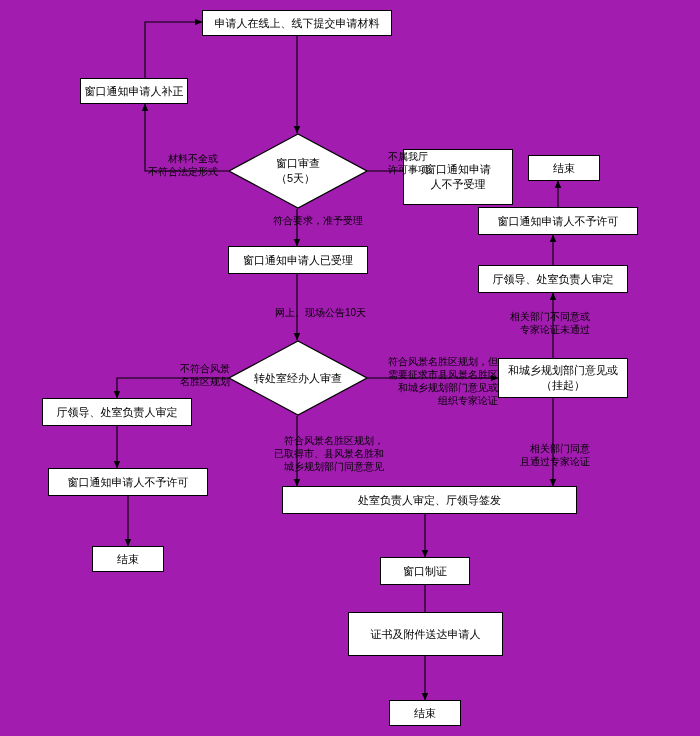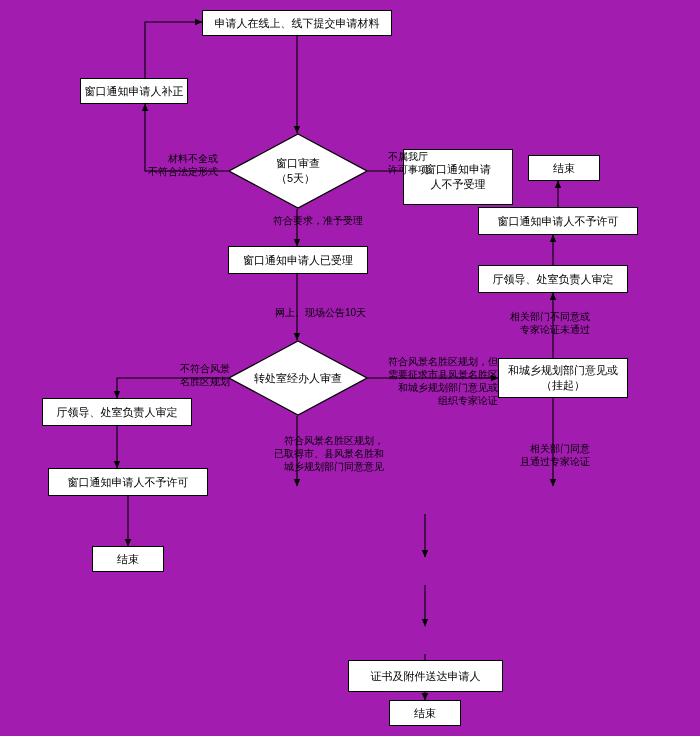--- a/index.html
+++ b/index.html
@@ -160,23 +160,25 @@
 
   <div class="node" style="left:498px; top:358px; width:130px; height:40px;">和城乡规划部门意见或
 （挂起）</div>
 
   <div class="node" style="left:42px; top:398px; width:150px; height:28px;">厅领导、处室负责人审定</div>
 
   <div class="node" style="left:48px; top:468px; width:160px; height:28px;">窗口通知申请人不予许可</div>
 
   <div class="node" style="left:92px; top:546px; width:72px; height:26px;">结束</div>
 
-
-
-  <div class="node" style="left:348px; top:660px; width:155px; height:32px;">证书及附件送达申请人</div>
+  <div class="node" style="left:282px; top:486px; width:295px; height:28px;">处室负责人审定、厅领导签发</div>
+
+  <div class="node" style="left:380px; top:557px; width:90px; height:28px;">窗口制证</div>
+
+  <div class="node" style="left:348px; top:612px; width:155px; height:44px;">证书及附件送达申请人</div>
 
   <div class="node" style="left:389px; top:700px; width:72px; height:26px;">结束</div>
 
   <div class="edge-label" style="left:126px; top:152px; width:92px;">材料不全或
 不符合法定形式</div>
 
   <div class="edge-label" style="left:370px; top:150px; width:58px;">不属我厅
 许可事项</div>
 
   <div class="edge-label" style="left:243px; top:214px; width:120px;">符合要求，准予受理</div>

